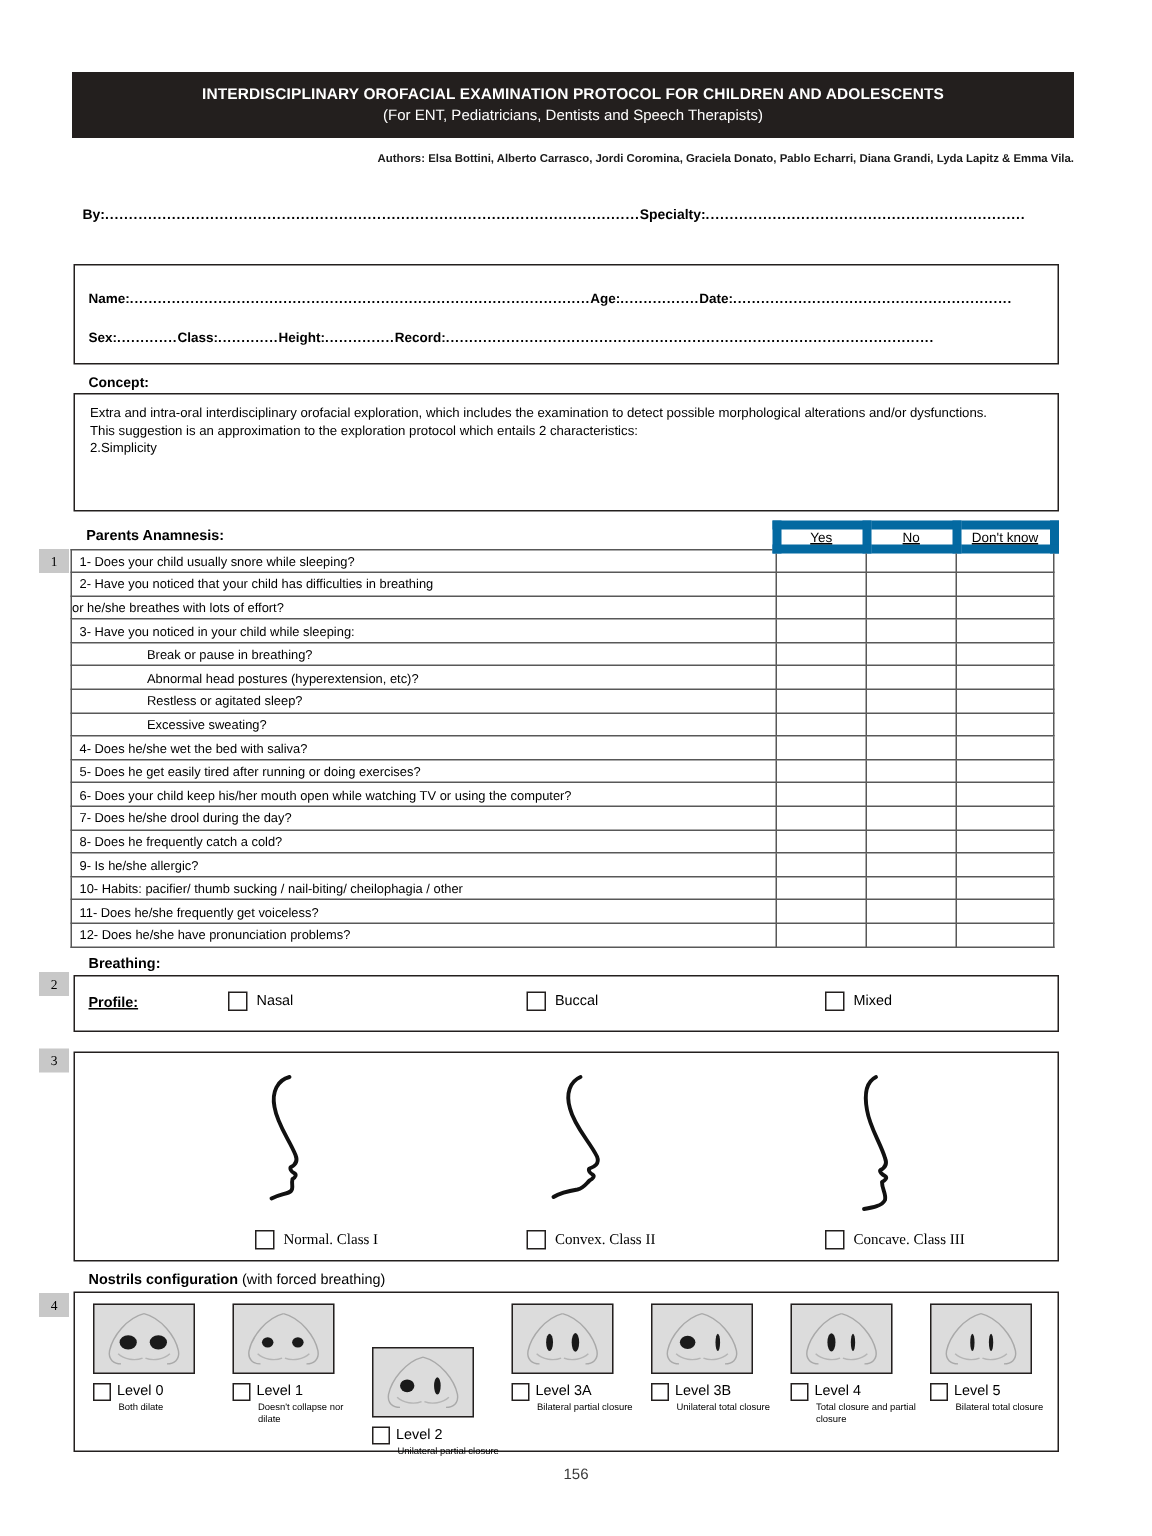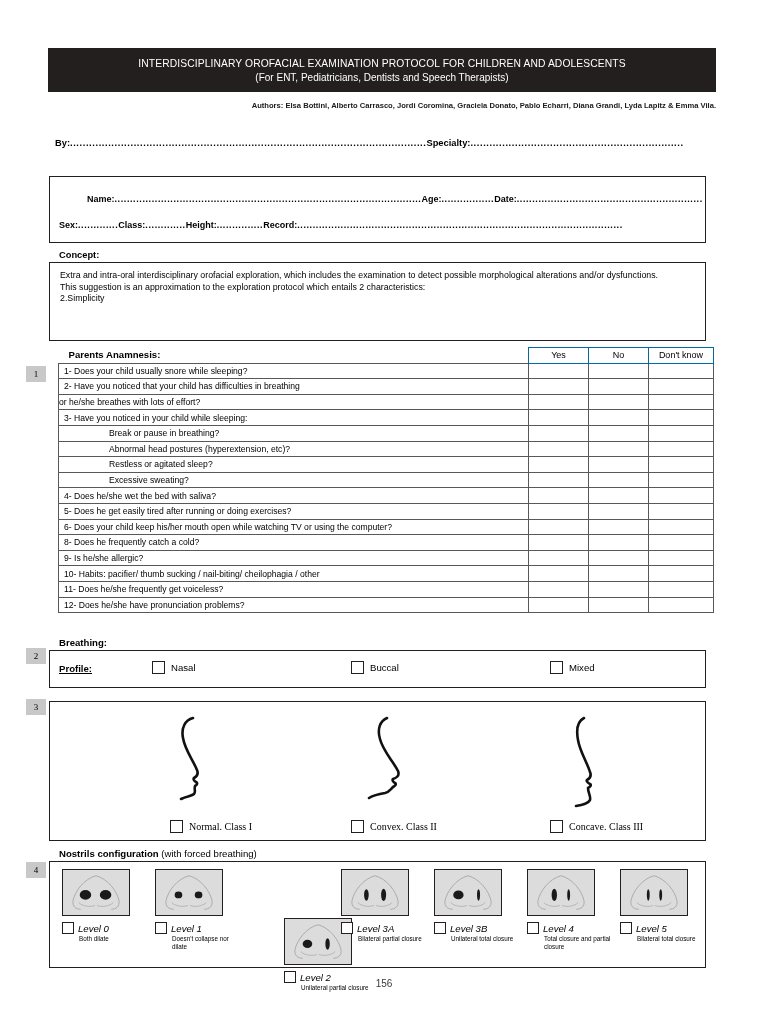--- a/index.html
+++ b/index.html
@@ -9,21 +9,21 @@
     color:#000;overflow:hidden;position:relative;
   }
   .page{position:absolute;left:0;top:0;width:768px;height:1024px;}
 
   
   .banner{
     position:absolute;left:48px;top:48px;width:668px;height:44px;
     background:#231f1e;color:#fff;
     display:flex;flex-direction:column;align-items:center;justify-content:center;
   }
-  .banner-title{font-size:10.3px;font-weight:normal;letter-spacing:.1px;line-height:13px;text-align:left;}
+  .banner-title{font-size:10.3px;font-weight:bold;letter-spacing:.1px;line-height:13px;text-align:left;}
   .banner-sub{font-size:10px;font-weight:normal;line-height:13px;text-align:center;margin-top:1px;}
   .authors{
     position:absolute;left:48px;top:101px;width:668px;text-align:right;
     font-size:7.6px;font-weight:bold;color:#1a1a1a;
   }
 
   
   .byline{
     position:absolute;left:55px;top:138px;width:655px;height:14px;
     font-size:9.3px;font-weight:bold;white-space:nowrap;overflow:hidden;
@@ -47,34 +47,34 @@
   .concept-text div{white-space:nowrap;overflow:hidden;}
   .concept-wrap1{white-space:normal !important;}
 
   
   .chip{
     position:absolute;width:20px;height:16px;background:#c8c8c8;
     font-size:9px;color:#000;display:flex;align-items:center;justify-content:center;
     font-family:"Liberation Serif", serif;
   }
   table.anam{
-    position:absolute;left:58px;top:347px;border-collapse:collapse;
+    position:absolute;left:47px;top:347px;border-collapse:collapse;
     font-size:8.6px;
     padding-left:45px;
   }
   table.anam td{
     border:1px solid #585858;padding:0 0 0 5px;height:15.6px;box-sizing:border-box;
     vertical-align:middle;line-height:10px;
   }
   table.anam td.q{width:470px;}
   table.anam td.c{width:60px;}
   table.anam td.c3{width:65px;}
   table.anam tr.hdr td{border:none;}
   table.anam tr.hdr td.c,table.anam tr.hdr td.c3{
-    border:1px solid #0369a1;text-align:center;padding:0;font-size:9px;
+    border:6px solid #0369a1;text-align:center;padding:0;font-size:9px;text-decoration:underline;
   }
   .indent{padding-left:50px !important;}
 
   
   .chkrow{position:absolute;display:flex;align-items:center;}
   .chk{
     width:13px;height:13px;border:1.4px solid #231f1e;background:#fff;
     display:inline-block;box-sizing:border-box;flex:none;
   }
   .chk-lbl{font-size:9.6px;margin-left:6px;white-space:nowrap;}
@@ -83,21 +83,21 @@
   .profile-fig{position:absolute;width:70px;height:100px;}
   .profile-lbl{position:absolute;display:flex;align-items:center;}
   .profile-lbl .chk-lbl{font-size:10px;font-family:"Liberation Serif", serif;}
 
   
   .nostril-item{position:absolute;width:90px;}
   .nos-img{
     width:68px;height:47px;border:1.6px solid #231f1e;background:#dcdcdc;
     box-sizing:border-box;position:relative;overflow:hidden;
   }
-  .nos-chkrow{display:flex;align-items:flex-end;margin-top:5px;font-style:italic;}
+  .nos-chkrow{display:flex;align-items:center;margin-top:5px;}
   .nos-chk{
     width:12px;height:12px;border:1.2px solid #231f1e;background:#fff;
     box-sizing:border-box;flex:none;margin-top:1px;
   }
   .nos-level{font-size:9.6px;font-weight:normal;margin-left:4px;white-space:nowrap;}
   .nos-desc{
     font-size:6.3px;line-height:8px;margin-left:17px;margin-top:1px;width:72px;
   }
 
   .footer-page{
@@ -115,21 +115,21 @@
     <div class="banner-sub">(For ENT, Pediatricians, Dentists and Speech Therapists)</div>
   </div>
   <div class="authors">Authors: Elsa Bottini, Alberto Carrasco, Jordi Coromina, Graciela Donato, Pablo Echarri, Diana Grandi, Lyda Lapitz &amp; Emma Vila.</div>
 
   <div class="byline">
     <span>By:</span><span class="dots">................................................................................................................</span><span>Specialty:</span><span class="dots">...................................................................</span>
   </div>
 
   <div class="lbl" style="left:59px;top:164px;margin-top:35px;">Patient personal data:</div>
   <div class="box" style="left:49px;top:176px;width:657px;height:67px;"></div>
-  <div class="personal-row" style="left:59px;top:194px;width:640px;margin-left:28px;">
+  <div class="personal-row" style="left:59px;top:194px;width:640px;">
     <span>Name:</span><span class="dots">...................................................................................................</span><span>Age:</span><span class="dots">.................</span><span>Date:</span><span class="dots">............................................................</span>
   </div>
   <div class="personal-row" style="left:59px;top:220px;width:640px;">
     <span>Sex:</span><span class="dots">.............</span><span>Class:</span><span class="dots">.............</span><span>Height:</span><span class="dots">...............</span><span>Record:</span><span class="dots">.........................................................................................................</span>
   </div>
 
   <div class="lbl" style="left:59px;top:250px;">Concept:</div>
   <div class="box" style="left:49px;top:262px;width:657px;height:79px;"></div>
   <div class="concept-text">
     <div class="concept-wrap1">Extra and intra-oral interdisciplinary orofacial exploration, which includes the examination to detect possible morphological alterations and/or dysfunctions.</div>
@@ -205,20 +205,26 @@
           <td class="c3"></td>
         </tr>
     <tr>
           <td class="q">5-  Does he get easily tired after running or doing exercises?</td>
           <td class="c"></td>
           <td class="c"></td>
           <td class="c3"></td>
         </tr>
     <tr>
           <td class="q">6-  Does your child keep his/her mouth open while watching TV or using the computer?</td>
+          <td class="c"></td>
+          <td class="c"></td>
+          <td class="c3"></td>
+        </tr>
+    <tr>
+          <td class="q">7-  Does he/she drool during the day?</td>
           <td class="c"></td>
           <td class="c"></td>
           <td class="c3"></td>
         </tr>
     <tr>
           <td class="q">8-  Does he frequently catch a cold?</td>
           <td class="c"></td>
           <td class="c"></td>
           <td class="c3"></td>
         </tr>
@@ -324,21 +330,21 @@
         <ellipse cx="44" cy="26" rx="4" ry="3.6" fill="#1a1a1a"></ellipse>
       </svg>
     </div>
     <div class="nos-chkrow">
       <span class="nos-chk"></span>
       <span class="nos-level">Level 1</span>
     </div>
     <div class="nos-desc">Doesn't collapse nor dilate</div>
   </div>
 
-  <div class="nostril-item" style="left:248px;top:918px;margin-left:36px;">
+  <div class="nostril-item" style="left:248px;top:898px;">
     <div class="nos-img">
       <svg viewBox="0 0 68 47" width="100%" height="100%">
         <path d="M34 6 C22 9 12 22 10 32 C9 38 13 41 18 41" fill="none" stroke="#a9a9a9" stroke-width="1"></path>
         <path d="M34 6 C46 9 56 22 58 32 C59 38 55 41 50 41" fill="none" stroke="#a9a9a9" stroke-width="1"></path>
         <path d="M16 34 C20 38 28 39 33 37" fill="none" stroke="#b5b5b5" stroke-width="1"></path>
         <path d="M52 34 C48 38 40 39 35 37" fill="none" stroke="#b5b5b5" stroke-width="1"></path>
         <ellipse cx="23" cy="26" rx="5" ry="4.4" fill="#1a1a1a"></ellipse>
         <ellipse cx="44" cy="26" rx="2.3" ry="6" fill="#1a1a1a"></ellipse>
       </svg>
     </div>

